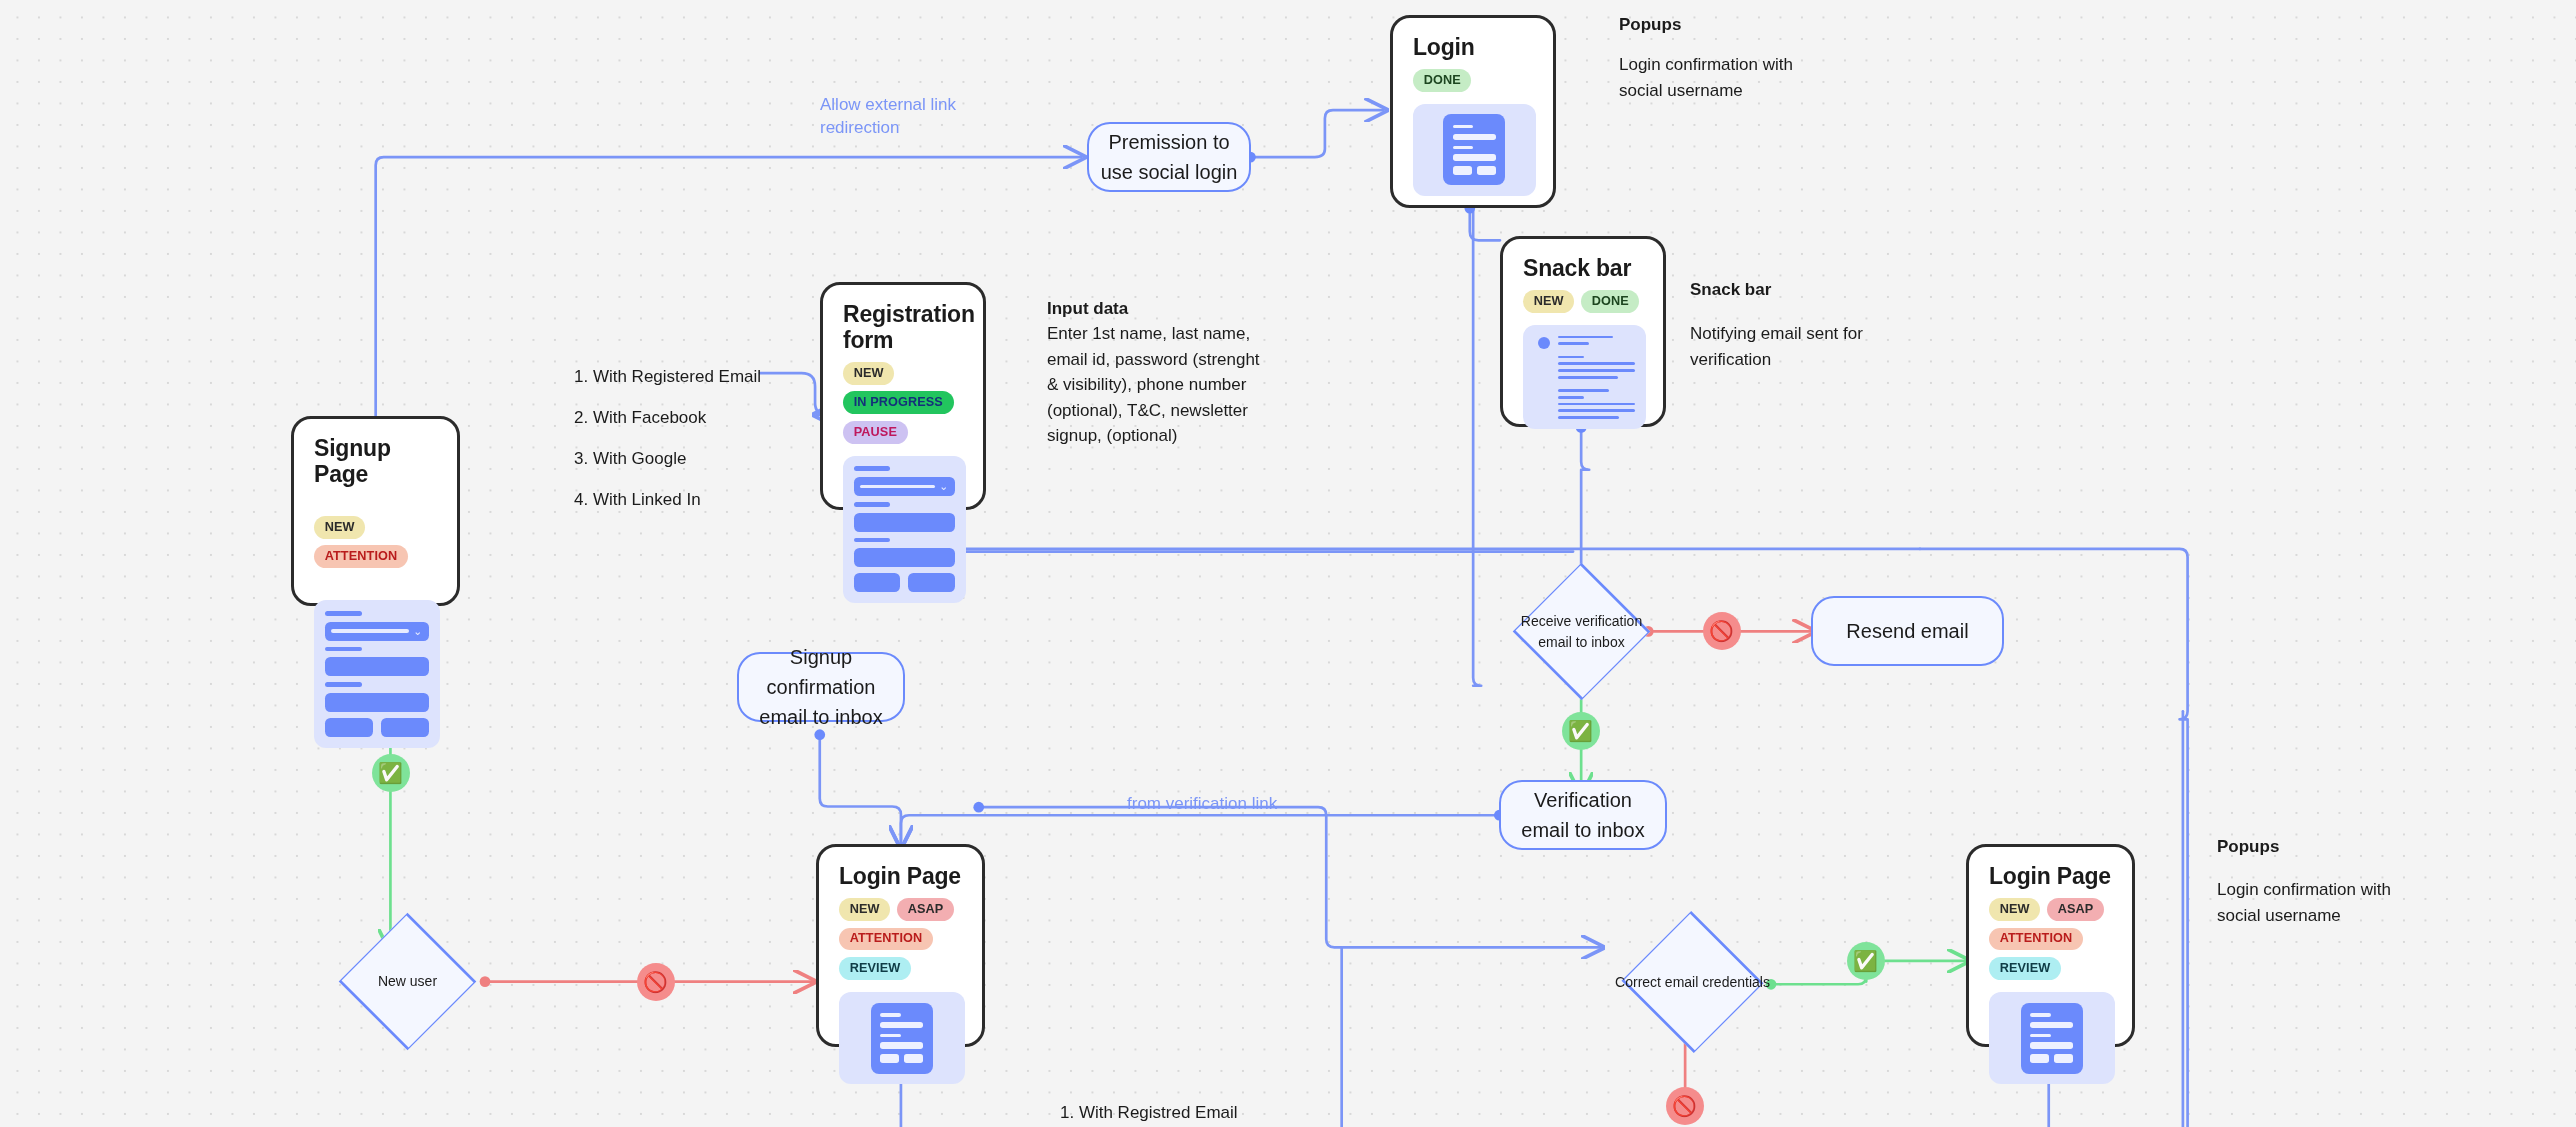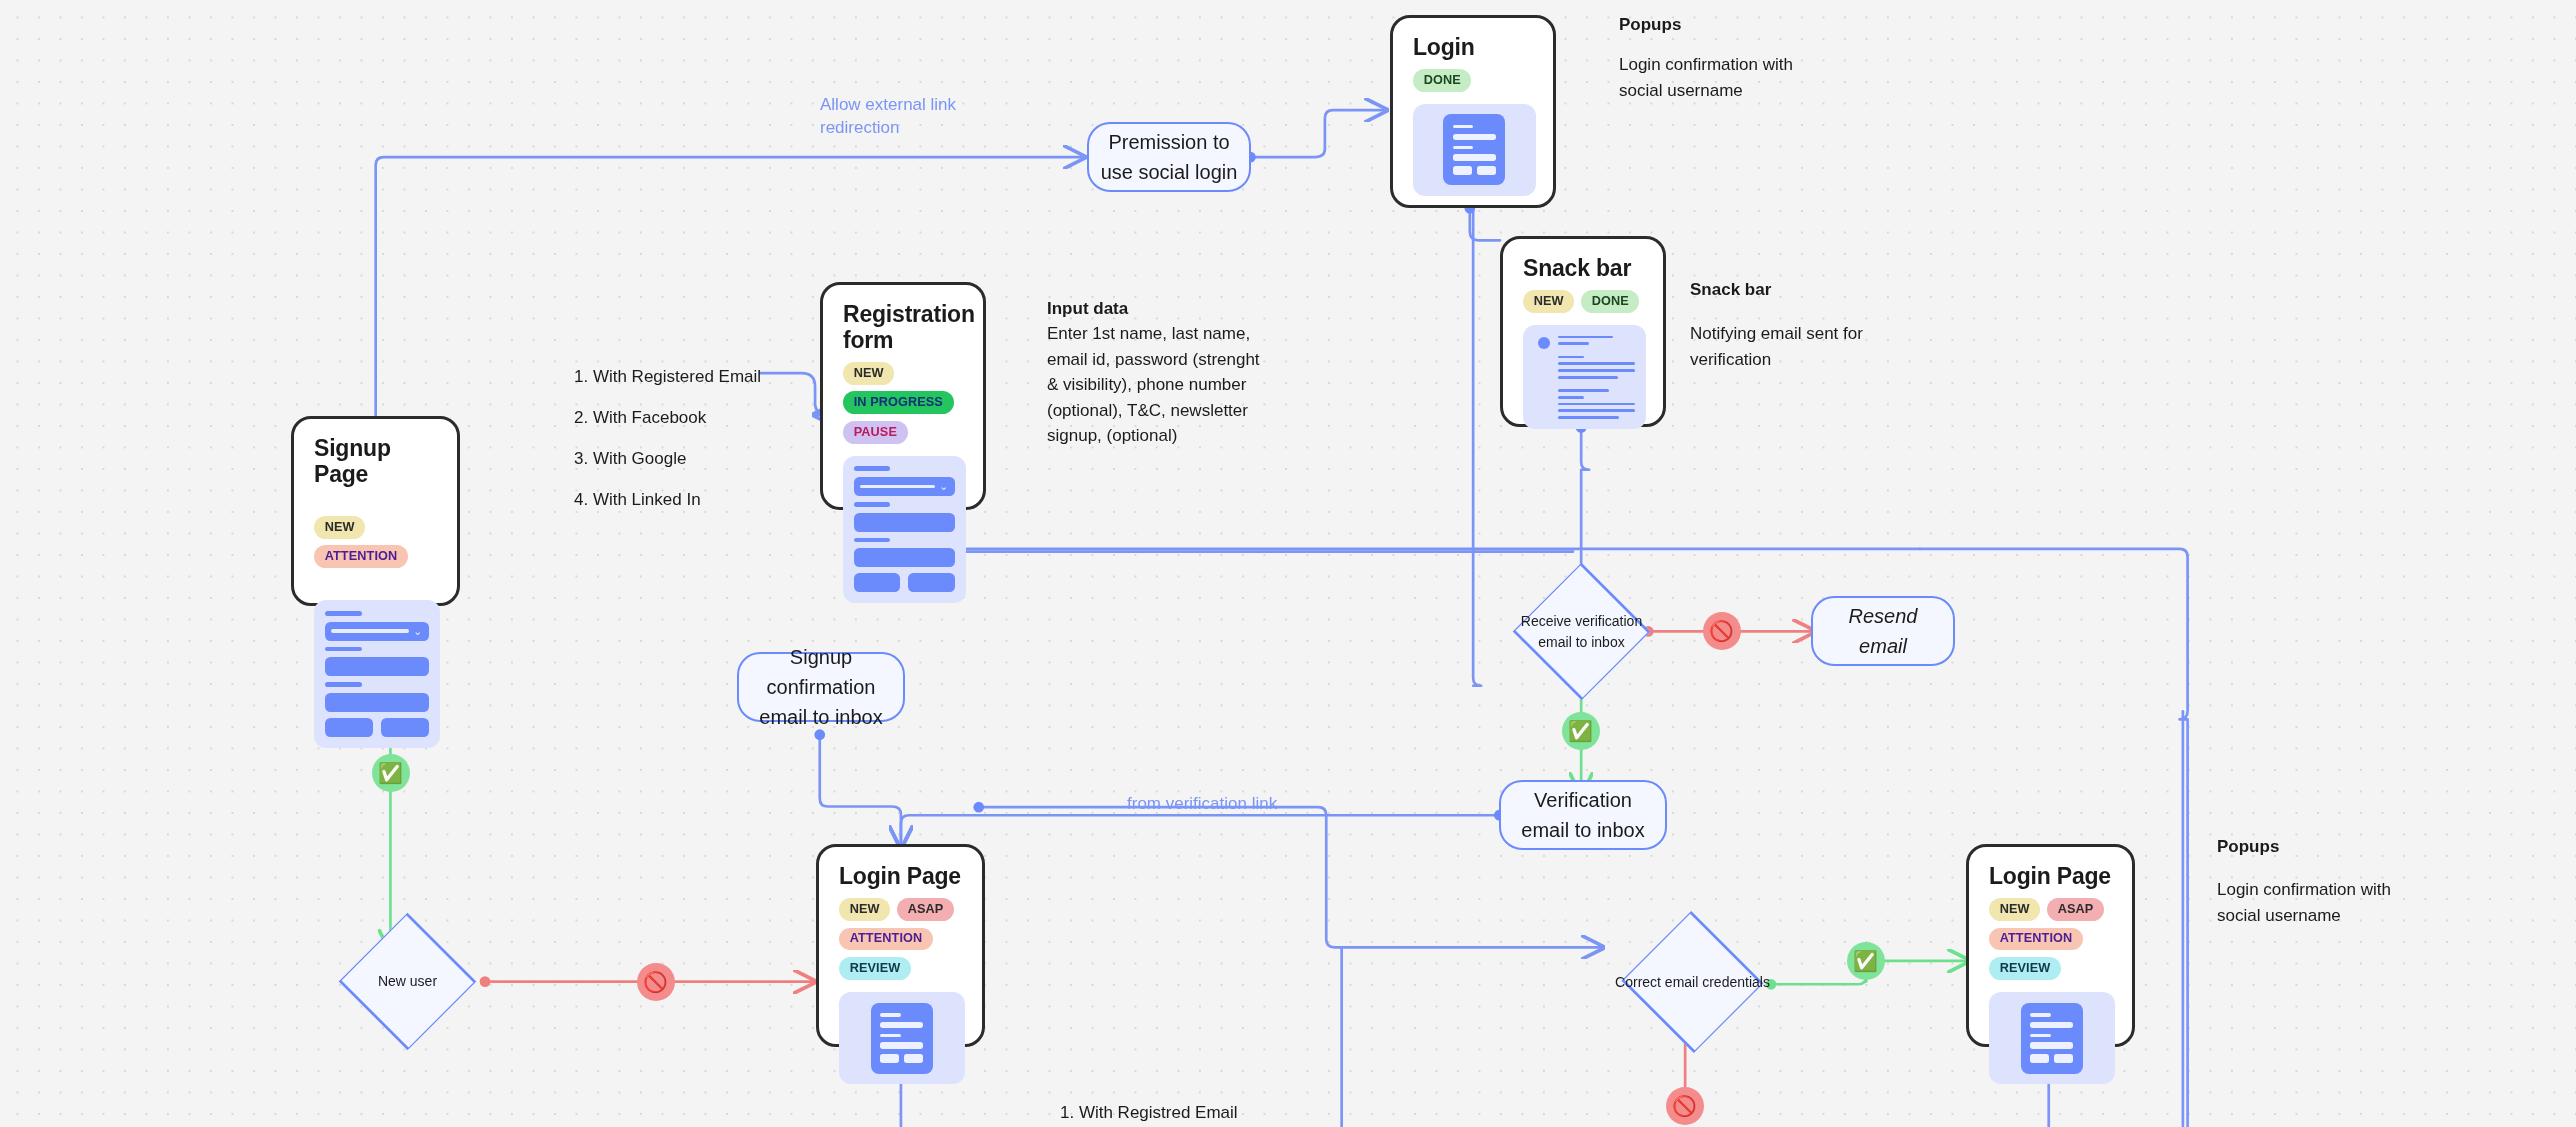--- a/index.html
+++ b/index.html
@@ -43,21 +43,21 @@
     display: inline-block;
     border-radius: 670px;
     padding: 4.7px 10.7px 5.4px;
     font-size: 12.7px;
     font-weight: bold;
     letter-spacing: 0.1px;
     line-height: 1;
     white-space: nowrap;
   }
   .tag.new        { background:#f0e6ae; color:#2b2b2b; }
-  .tag.attention  { background:#f7c5b2; color:#4c1d95; }
+  .tag.attention  { background:#f7c5b2; color:#b91c1c; }
   .tag.done       { background:#c5ecc5; color:#1d4620; }
   .tag.inprogress { background:#22c55e; color:#14307a; }
   .tag.pause      { background:#cdc2f2; color:#be185d; }
   .tag.asap       { background:#f3aeb1; color:#2b2b2b; }
   .tag.review     { background:#aeeef2; color:#0f3c46; }
 
   .thumb {
     margin-top: 6.7px;
     flex: 1;
     background: #dde3fd;
@@ -372,21 +372,21 @@
         <div class="r">
             <div class="h"></div>
             <div class="h"></div>
           </div>
       </div>
     </div>
   </div>
 
   <div class="pill" style="left:1087px; top:122px; width:164px; height:70px;">Premission to use social login</div>
 
-  <div class="pill" style="left:1811px; top:596px; width:144px; height:70px;font-style:italic;">Resend email</div>
+  <div class="pill" style="left:1811px; top:596px; width:193px; height:70px;">Resend email</div>
 
   <div class="pill" style="left:737px; top:652px; width:168px; height:70px;">Signup confirmation email to inbox</div>
 
   <div class="pill" style="left:1499px; top:780px; width:168px; height:70px;">Verification email to inbox</div>
 
   <div class="diamond" style="left:1503px; top:596px; width:157px; height:71px;">
     <div class="shape" style="transform-origin:center; transform:rotate(45deg) scale(0.62,1.37);"></div>
     <div class="dlabel" style="width:134px;">Receive verification email to inbox</div>
   </div>
 

